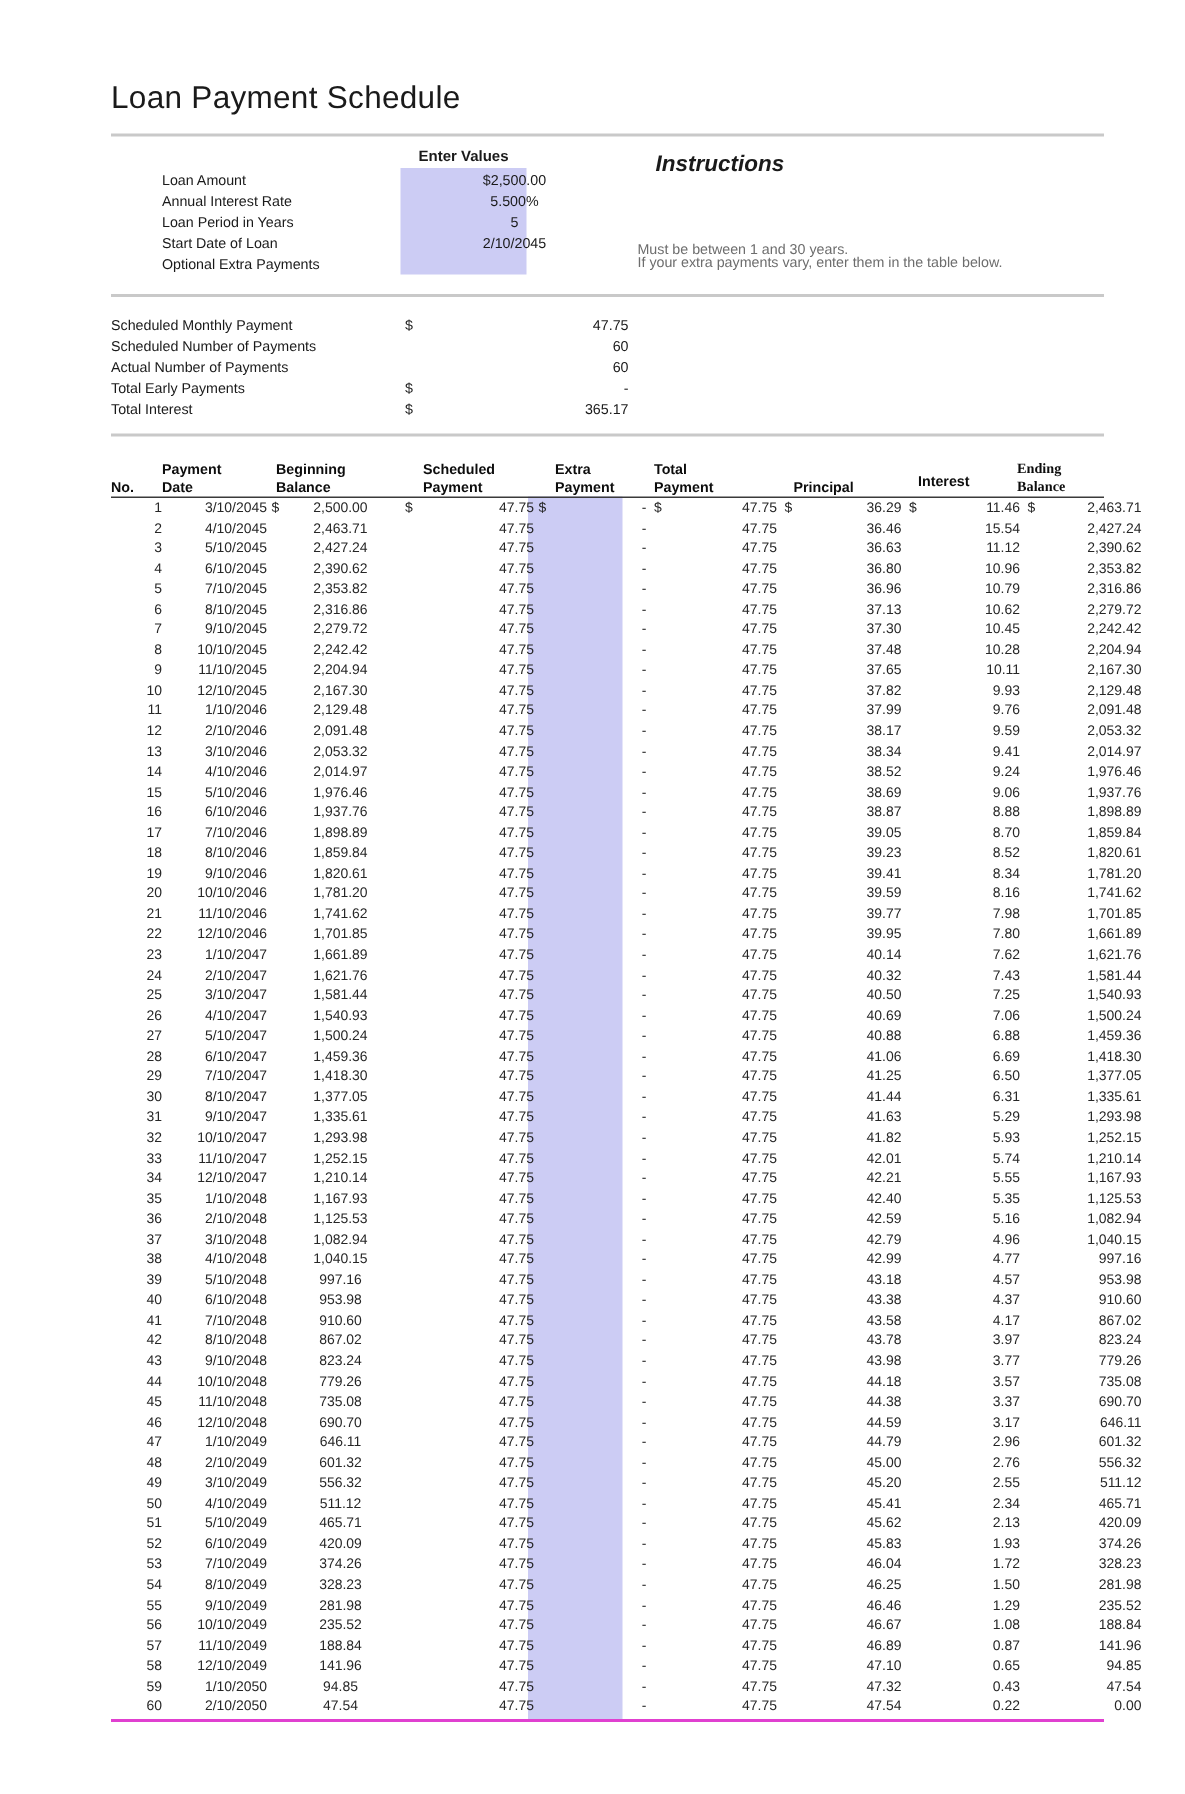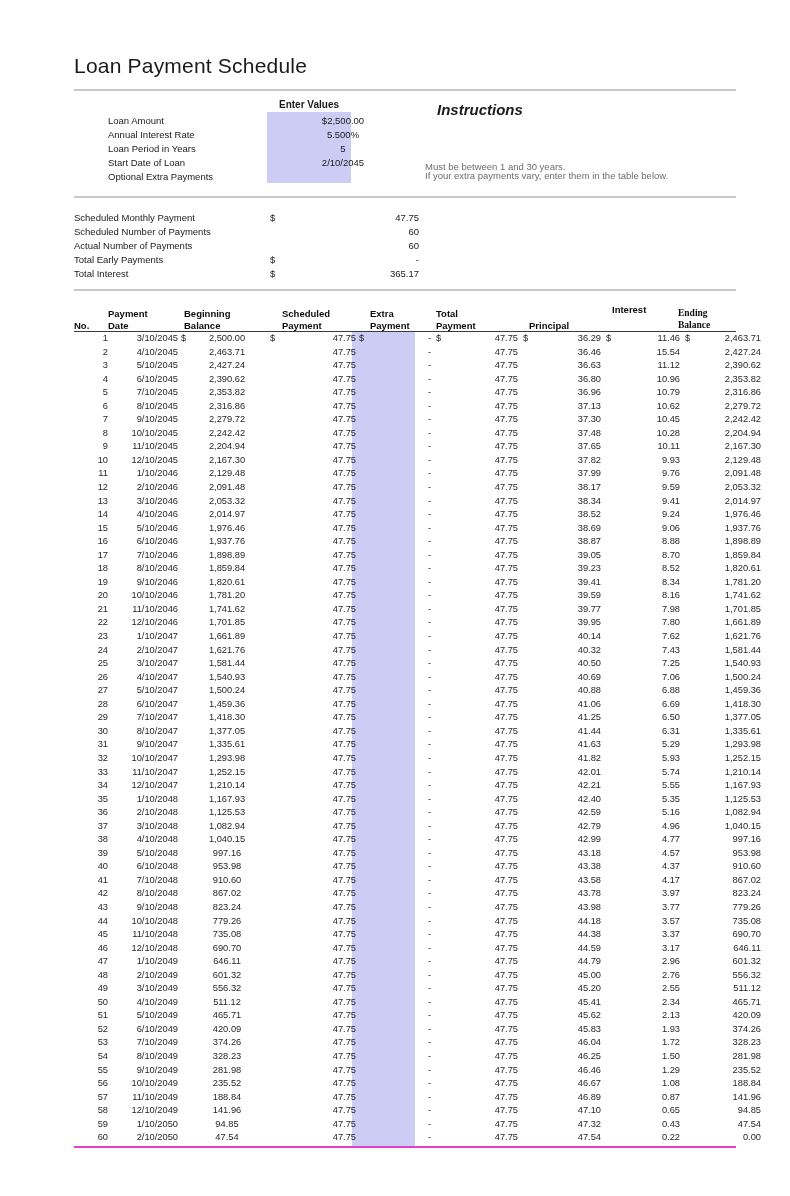--- a/index.html
+++ b/index.html
@@ -152,21 +152,21 @@
   }
   .th span { display: block; }
 
   .th-no       { left: 0px;   width: 28px; text-align: left;  bottom: 0; }
   .th-date     { left: 34px;  width: 70px; text-align: left;  bottom: 0; }
   .th-begin    { left: 110px; width: 82px; text-align: left;  bottom: 0; margin-top: 28px; }
   .th-sched    { left: 208px; width: 82px; text-align: left;  bottom: 0; }
   .th-extra    { left: 296px; width: 70px; text-align: left;  bottom: 0; }
   .th-total    { left: 362px; width: 78px; text-align: left;  bottom: 0; }
   .th-princ    { left: 455px; width: 70px; text-align: left;  bottom: 0; }
-  .th-int      { left: 538px; width: 62px; text-align: left;  bottom: 16px; }
+  .th-int      { left: 538px; width: 62px; text-align: left;  bottom: 4px; }
   .th-end      { left: 604px; width: 66px; text-align: left;  bottom: 0; font-family: Liberation Serif, serif; }
 
   .tbody {
     position: absolute;
     left: 74px;
     top: 333px;
     width: 662px;
   }
   .trow {
     position: relative;

